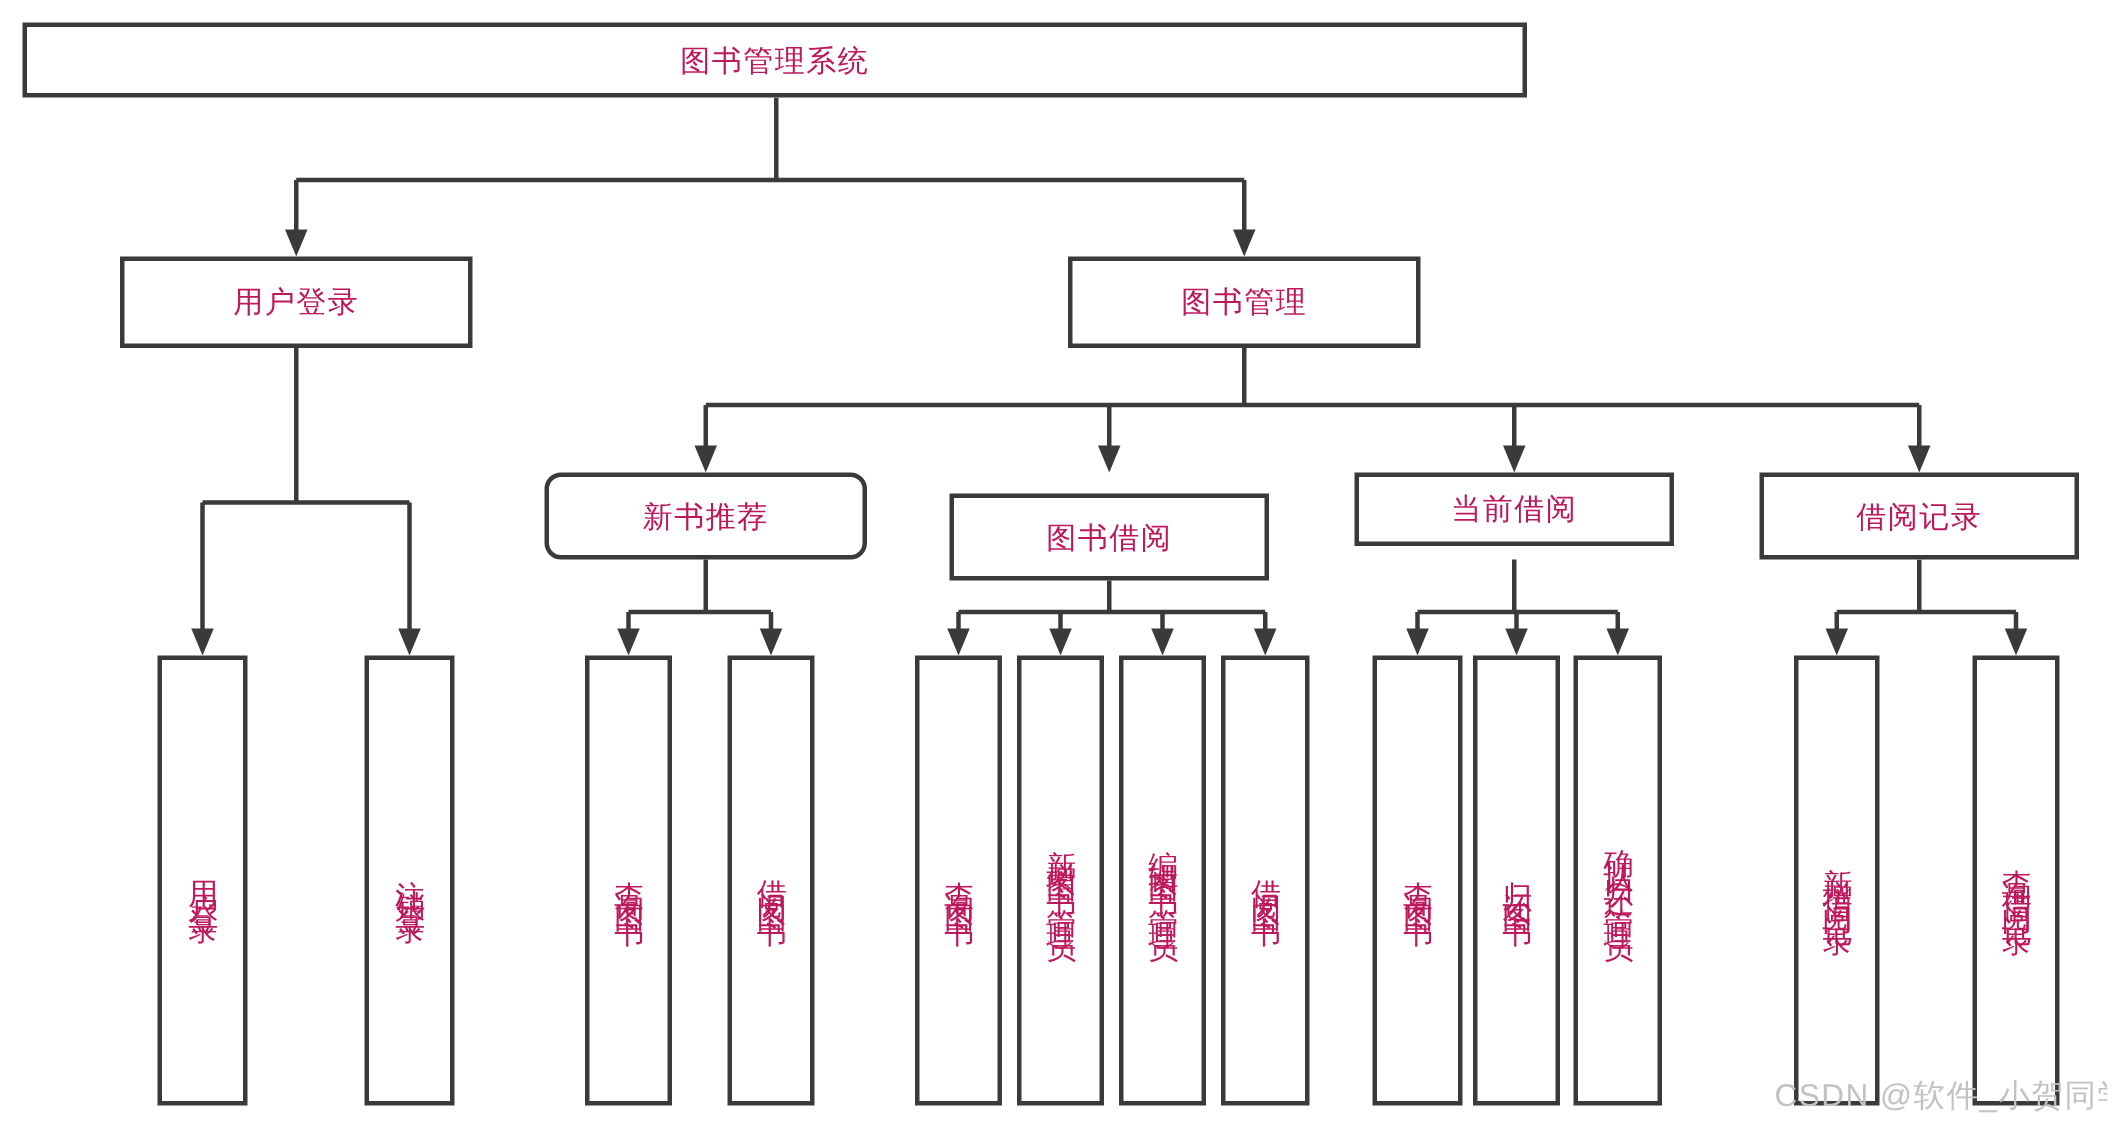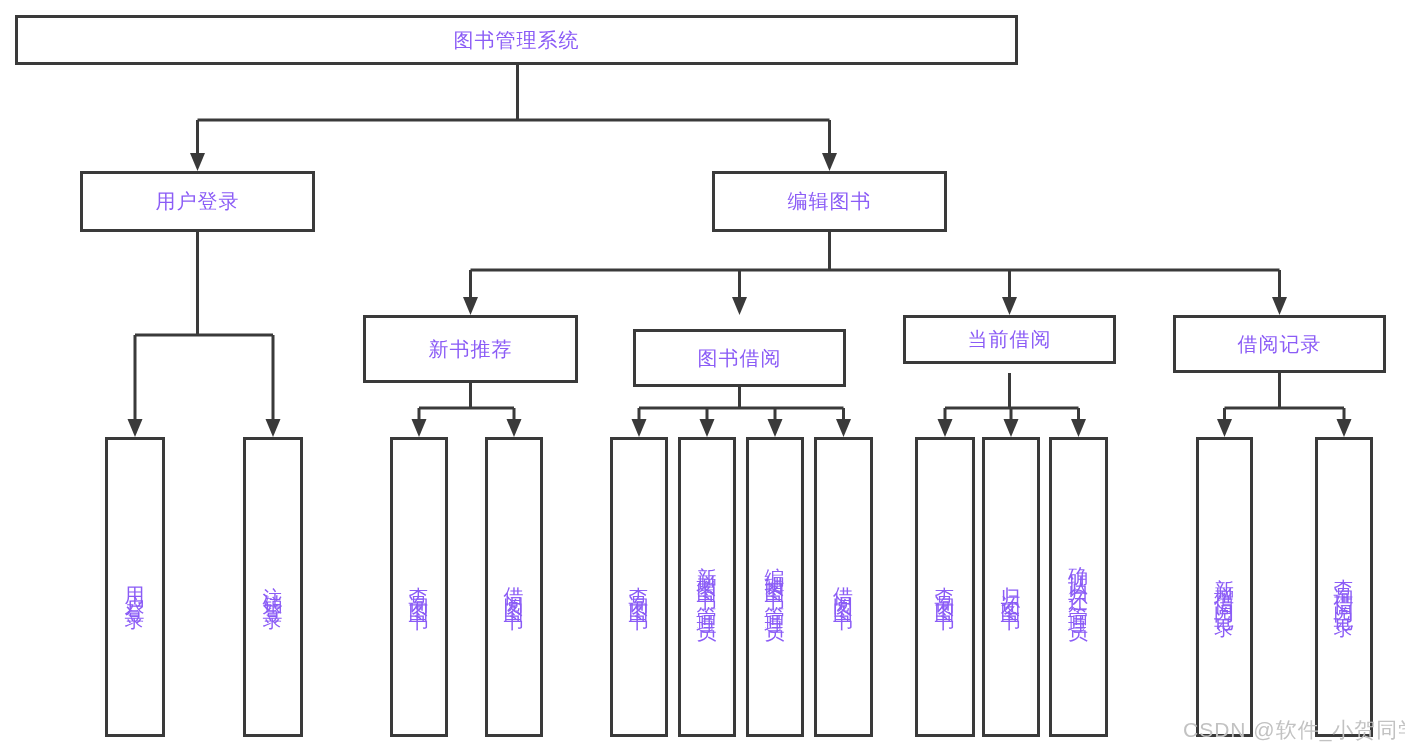--- a/index.html
+++ b/index.html
@@ -11,37 +11,37 @@
     overflow:hidden;
   }
   .node{
     position:absolute;
     box-sizing:border-box;
     border:3px solid #3a3a3a;
     background:#ffffff;
     display:flex;
     align-items:center;
     justify-content:center;
-    color:#8b5cf6;
+    color:#be185d;
     font-size:20px;
     letter-spacing:1px;
     z-index:1;
   }
   .node.leaf{
     writing-mode:vertical-rl;
     letter-spacing:8px;
     line-height:1;
   }
   
   .n-root{left:15px;top:15px;width:1003px;height:50px;}
   
   .n-userlogin{left:80px;top:171px;width:235px;height:61px;}
   .n-bookmgmt{left:712px;top:171px;width:235px;height:61px;}
   
-  .n-newbook{left:363px;top:315px;width:215px;height:68px;}
+  .n-newbook{left:363px;top:315px;width:215px;height:58px;border-radius:11px;}
   .n-borrow{left:633px;top:329px;width:213px;height:58px;}
   .n-current{left:903px;top:315px;width:213px;height:49px;}
   .n-records{left:1173px;top:315px;width:213px;height:58px;}
   
   .lf1{left:105px;top:437px;width:60px;height:300px;}
   .lf2{left:243px;top:437px;width:60px;height:300px;}
   .lf3{left:390px;top:437px;width:58px;height:300px;}
   .lf4{left:485px;top:437px;width:58px;height:300px;}
   .lf5{left:610px;top:437px;width:58px;height:300px;}
   .lf6{left:678px;top:437px;width:58px;height:300px;}
@@ -119,21 +119,21 @@
     <g>
       <path class="ln" d="M1279.5 373 L1279.5 408 M1224.5 408 L1344 408 M1224.5 408 L1224.5 423 M1344 408 L1344 423"></path>
       <path class="ah" d="M1217 419 L1232 419 L1224.5 437 Z"></path>
       <path class="ah" d="M1336.5 419 L1351.5 419 L1344 437 Z"></path>
     </g>
   </svg>
 
   <div class="node n-root">图书管理系统</div>
 
   <div class="node n-userlogin">用户登录</div>
-  <div class="node n-bookmgmt">编辑图书</div>
+  <div class="node n-bookmgmt">图书管理</div>
 
   <div class="node n-newbook">新书推荐</div>
   <div class="node n-borrow">图书借阅</div>
   <div class="node n-current">当前借阅</div>
   <div class="node n-records">借阅记录</div>
 
   <div class="node leaf lf1">用户登录</div>
   <div class="node leaf lf2">注销登录</div>
 
   <div class="node leaf lf3">查询图书</div>

